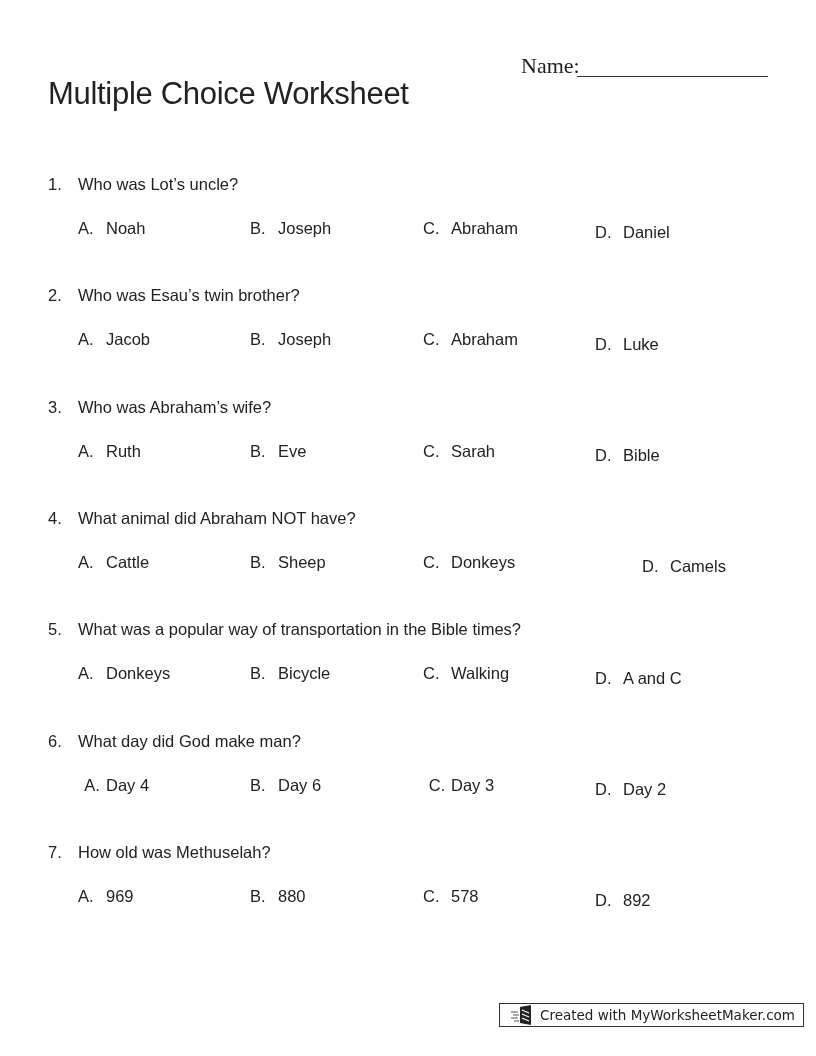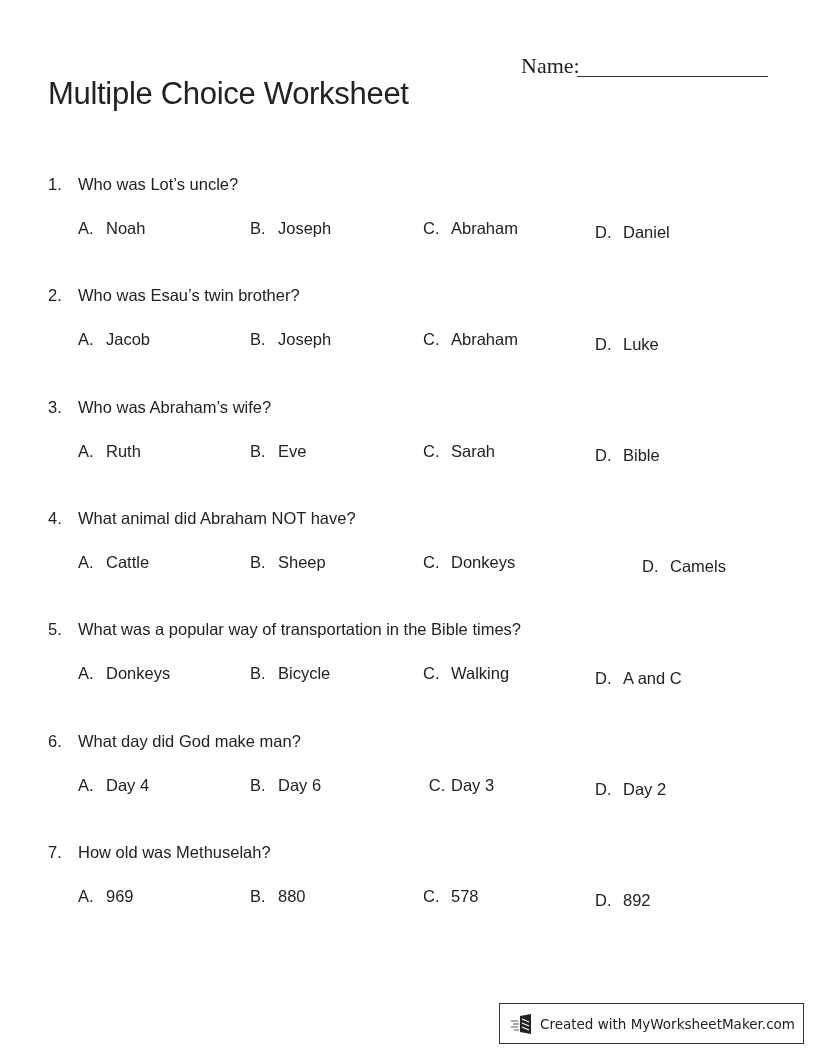--- a/index.html
+++ b/index.html
@@ -19,21 +19,21 @@
   }
   .q {
     position: absolute; left: 48px; width: 720px;
     font-family: "Liberation Sans", sans-serif; font-size: 16.5px; color: #222222;
   }
   .q-num { position: absolute; left: 0; top: 0; }
   .q-text { position: absolute; left: 30px; top: 0; white-space: nowrap; }
   .opt { position: absolute; white-space: nowrap; }
   .opt-letter { display: inline-block; width: 28px; }
   .footer {
-    position: absolute; left: 499px; top: 1003px; width: 305px; height: 41px;
+    position: absolute; left: 499px; top: 1003px; width: 305px; height: 24px;
     border: 1px solid #333333; box-sizing: border-box;
     font-family: "DejaVu Sans", sans-serif; font-size: 13.5px; color: #222222;
     display: flex; align-items: center;
   }
   .footer-icon { width: 26px; height: 22px; margin-left: 10px; margin-right: 4px; }
 </style>
 </head>
 <body>
 
 <div>
@@ -82,21 +82,21 @@
     <span class="q-text">What was a popular way of transportation in the Bible times?</span>
     <div class="opt" style="left:30px; top:44px;"><span class="opt-letter">A.</span><span>Donkeys</span></div>
     <div class="opt" style="left:202px; top:44px;"><span class="opt-letter">B.</span><span>Bicycle</span></div>
     <div class="opt" style="left:375px; top:44px;"><span class="opt-letter">C.</span><span>Walking</span></div>
     <div class="opt" style="left:547px; top:49px;"><span class="opt-letter">D.</span><span>A and C</span></div>
   </div>
 
   <div class="q" style="top:732px;">
     <span class="q-num">6.</span>
     <span class="q-text">What day did God make man?</span>
-    <div class="opt" style="left:30px; top:44px;"><span class="opt-letter">A.</span><span>Day 4</span></div>
+    <div class="opt" style="left:30px; top:44px;text-align:center;"><span class="opt-letter">A.</span><span>Day 4</span></div>
     <div class="opt" style="left:202px; top:44px;"><span class="opt-letter">B.</span><span>Day 6</span></div>
     <div class="opt" style="left:375px; top:44px;text-align:center;"><span class="opt-letter">C.</span><span>Day 3</span></div>
     <div class="opt" style="left:547px; top:48px;"><span class="opt-letter">D.</span><span>Day 2</span></div>
   </div>
 
   <div class="q" style="top:843px;">
     <span class="q-num">7.</span>
     <span class="q-text">How old was Methuselah?</span>
     <div class="opt" style="left:30px; top:44px;"><span class="opt-letter">A.</span><span>969</span></div>
     <div class="opt" style="left:202px; top:44px;"><span class="opt-letter">B.</span><span>880</span></div>

